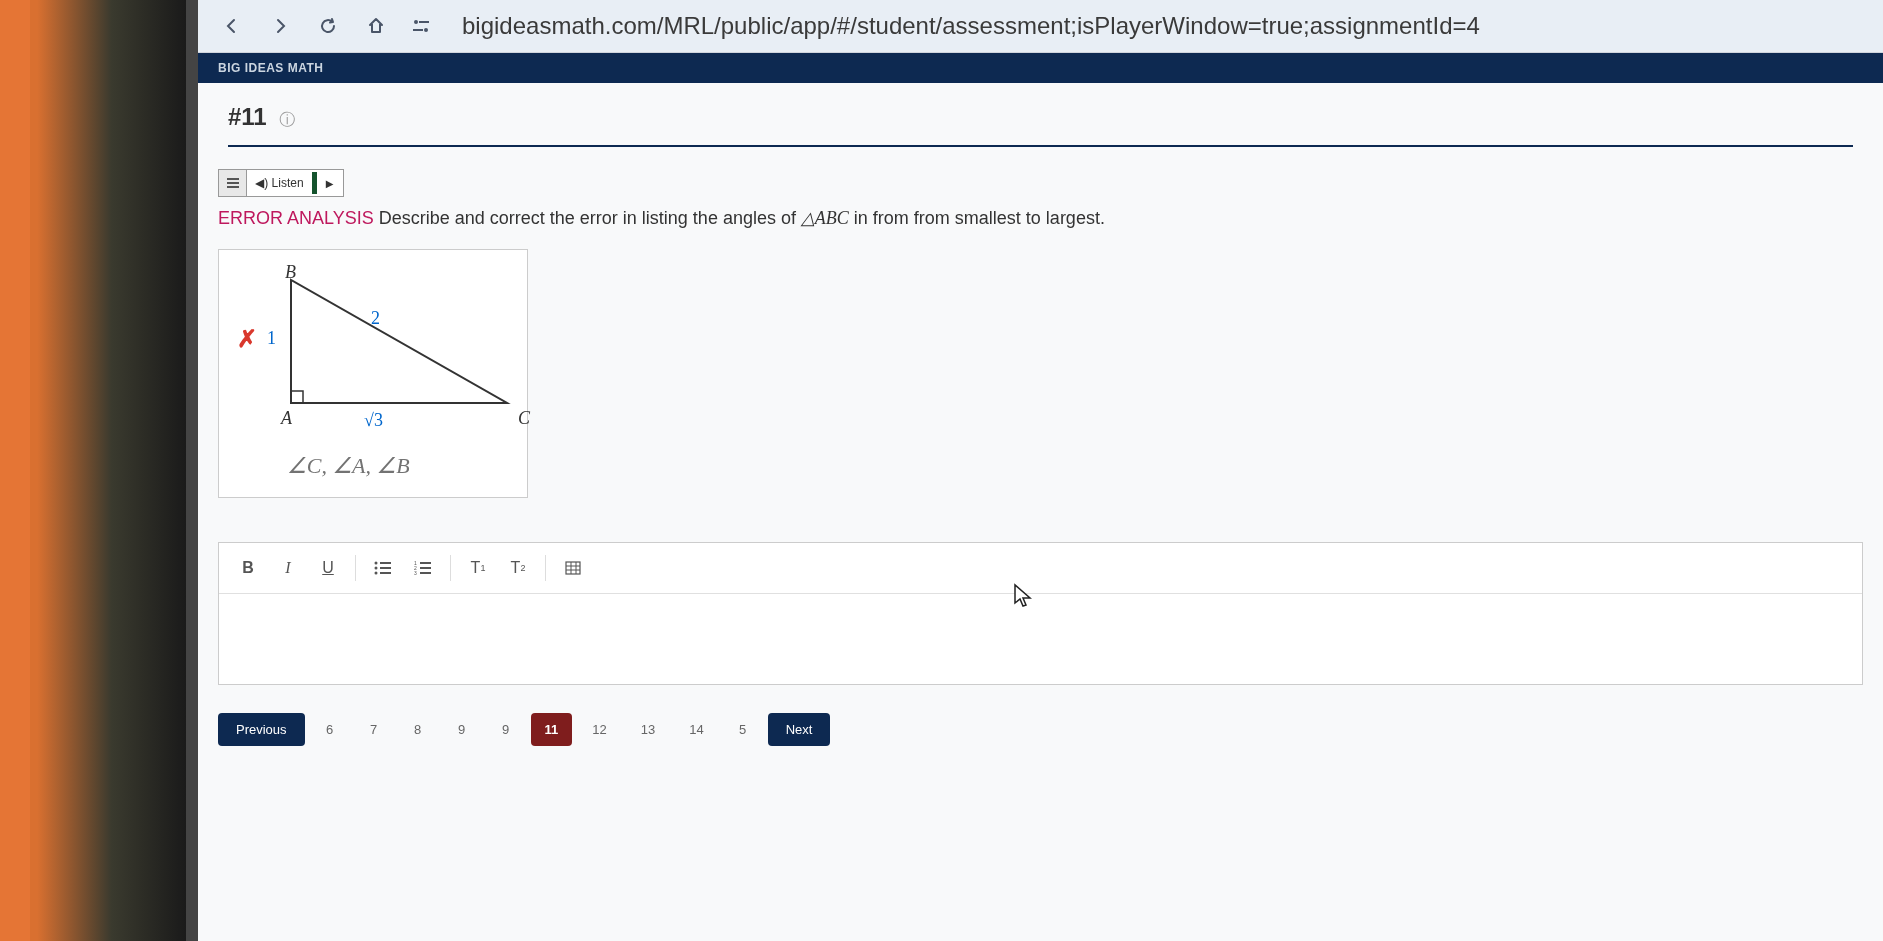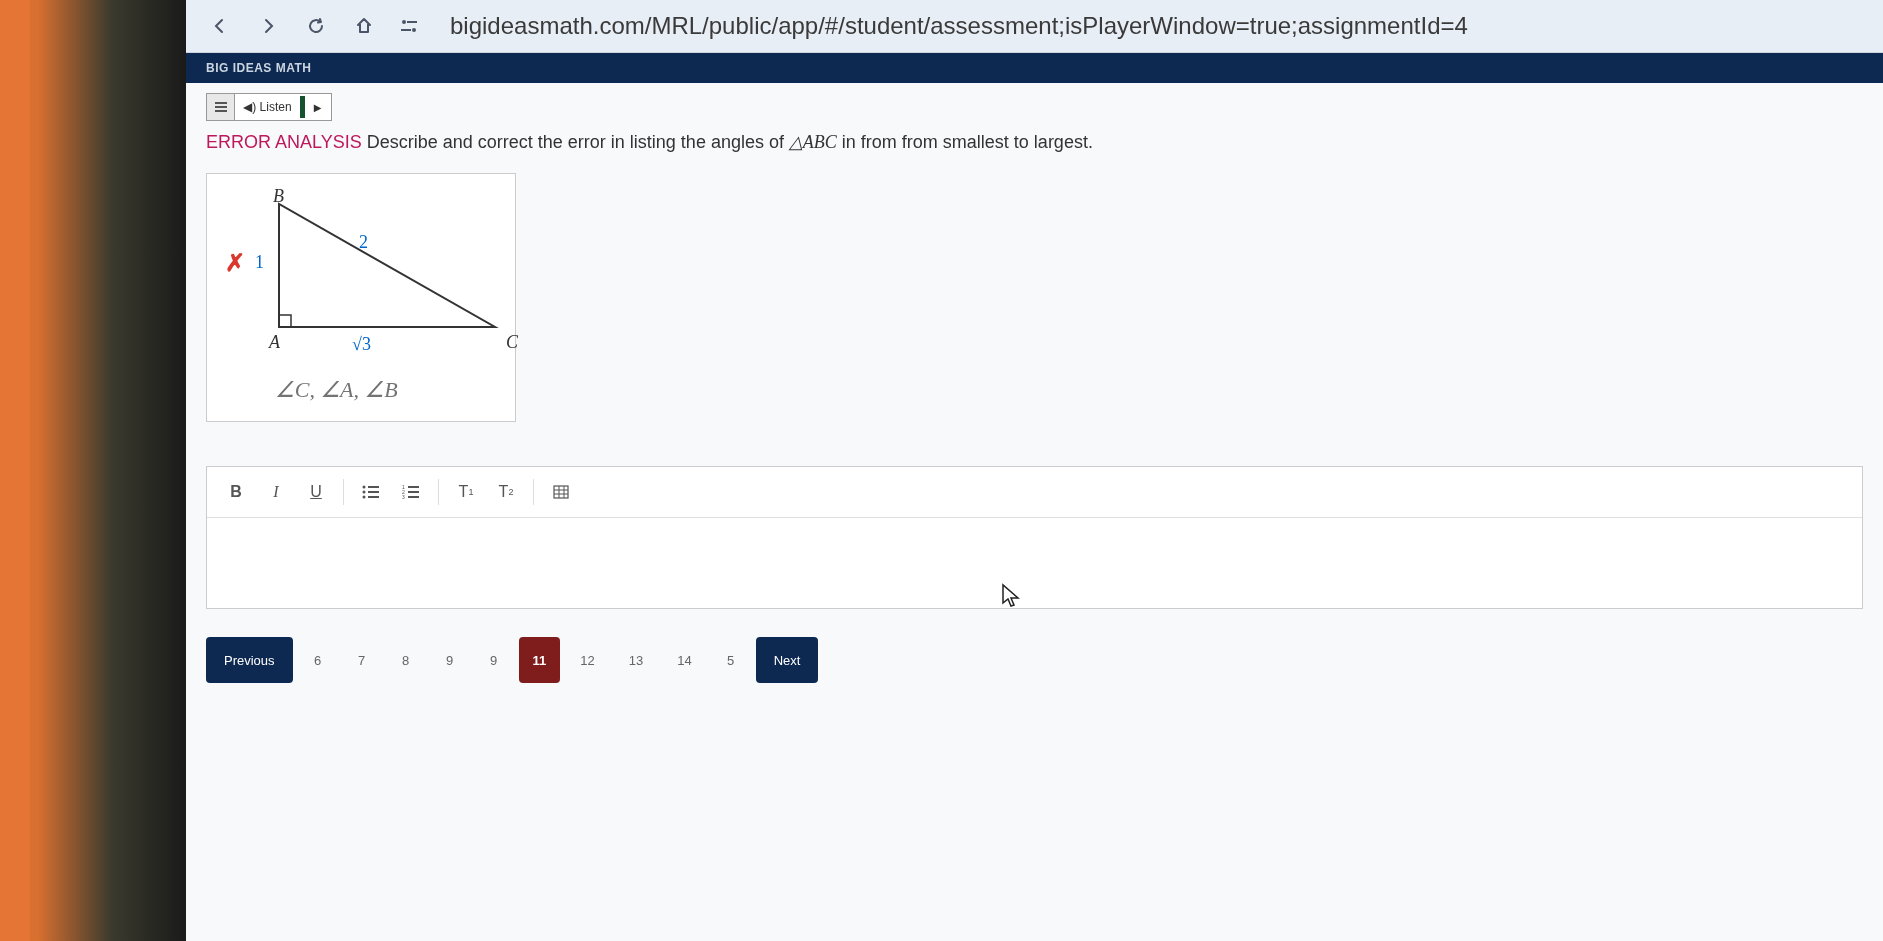--- a/index.html
+++ b/index.html
@@ -1,18 +1,18 @@
 <!DOCTYPE html>
 <html><head>
   <meta charset="utf-8">
   <style>
     * { margin: 0; padding: 0; box-sizing: border-box; }
     body { font-family: Arial, Helvetica, sans-serif; background: #444; }
     
-    .screen { display: flex; width: 100%; height: 941px; }
+    .screen { display: flex; width: 100%; height: 941px; gap: 12px; }
     .left-ambient { width: 186px; background: linear-gradient(to right, #d97030 0%, #d97030 20%, #3a3a2e 60%, #1a1a1a 100%); position: relative; }
     .left-ambient::before { content: ''; position: absolute; left: 0; top: 0; width: 30px; height: 100%; background: #e57535; }
     
     .browser { flex: 1; display: flex; flex-direction: column; background: #fff; }
     
     .browser-bar { background: #e8eef5; padding: 12px 20px; display: flex; align-items: center; gap: 20px; border-bottom: 1px solid #d0d5dd; }
     .nav-btn { width: 28px; height: 28px; display: flex; align-items: center; justify-content: center; color: #4a5568; cursor: pointer; font-size: 20px; }
     .url { color: #3a3a3a; font-size: 24px; flex: 1; padding-left: 10px; }
     .site-settings { display: flex; align-items: center; color: #4a5568; }
     
@@ -51,21 +51,21 @@
     
     .editor { margin: 24px 20px 0; border: 1px solid #ccc; background: #fff; }
     .toolbar { display: flex; padding: 8px 10px; gap: 2px; border-bottom: 1px solid #e0e0e0; }
     .tool-btn { width: 38px; height: 34px; display: flex; align-items: center; justify-content: center; color: #555; font-size: 16px; cursor: pointer; border-radius: 3px; }
     .tool-btn.bold { font-weight: bold; }
     .tool-btn.italic { font-style: italic; font-family: 'Times New Roman', serif; }
     .tool-sep { width: 1px; background: #ddd; margin: 4px 6px; }
     .editor-body { min-height: 90px; padding: 12px; }
     
     .pager { padding: 28px 20px 20px; display: flex; align-items: center; gap: 6px; }
-    .pg-btn { min-width: 38px; height: 46px; padding: 0 14px; display: flex; align-items: center; justify-content: center; border-radius: 4px; font-size: 13px; color: #666; cursor: pointer; background: transparent; }
+    .pg-btn { min-width: 38px; height: 33px; padding: 0 14px; display: flex; align-items: center; justify-content: center; border-radius: 4px; font-size: 13px; color: #666; cursor: pointer; background: transparent; }
     .pg-btn.nav { background: #0d2951; color: #fff; padding: 0 18px; font-weight: 500; }
     .pg-btn.current { background: #7f1d1d; color: #fff; font-weight: bold; }
     
     .cursor { position: absolute; left: 815px; top: 500px; font-size: 22px; color: #222; pointer-events: none; }
     .content-rel { position: relative; }
   </style>
 </head>
 <body>
 
 <div class="screen">
@@ -102,20 +102,25 @@
             <rect x="3" y="14" width="10" height="2" fill="#4a5568"></rect>
           </svg>
       </div>
       <div class="url">bigideasmath.com/MRL/public/app/#/student/assessment;isPlayerWindow=true;assignmentId=4</div>
     </div>
 
     <div class="app-header">BIG IDEAS MATH</div>
 
     <div class="content content-rel">
 
+      <div class="question-header">
+        <span class="qnum">#11</span>
+        <span class="info-icon">ⓘ</span>
+        <div class="divider"></div>
+      </div>
 
       <div class="listen-bar">
         <div class="listen-box">
           <div class="listen-icon-box">
             <svg width="16" height="14" viewBox="0 0 16 14">
                 <rect x="2" y="2" width="12" height="2" fill="#555"></rect>
                 <rect x="2" y="6" width="12" height="2" fill="#555"></rect>
                 <rect x="2" y="10" width="12" height="2" fill="#555"></rect>
               </svg>
           </div>

